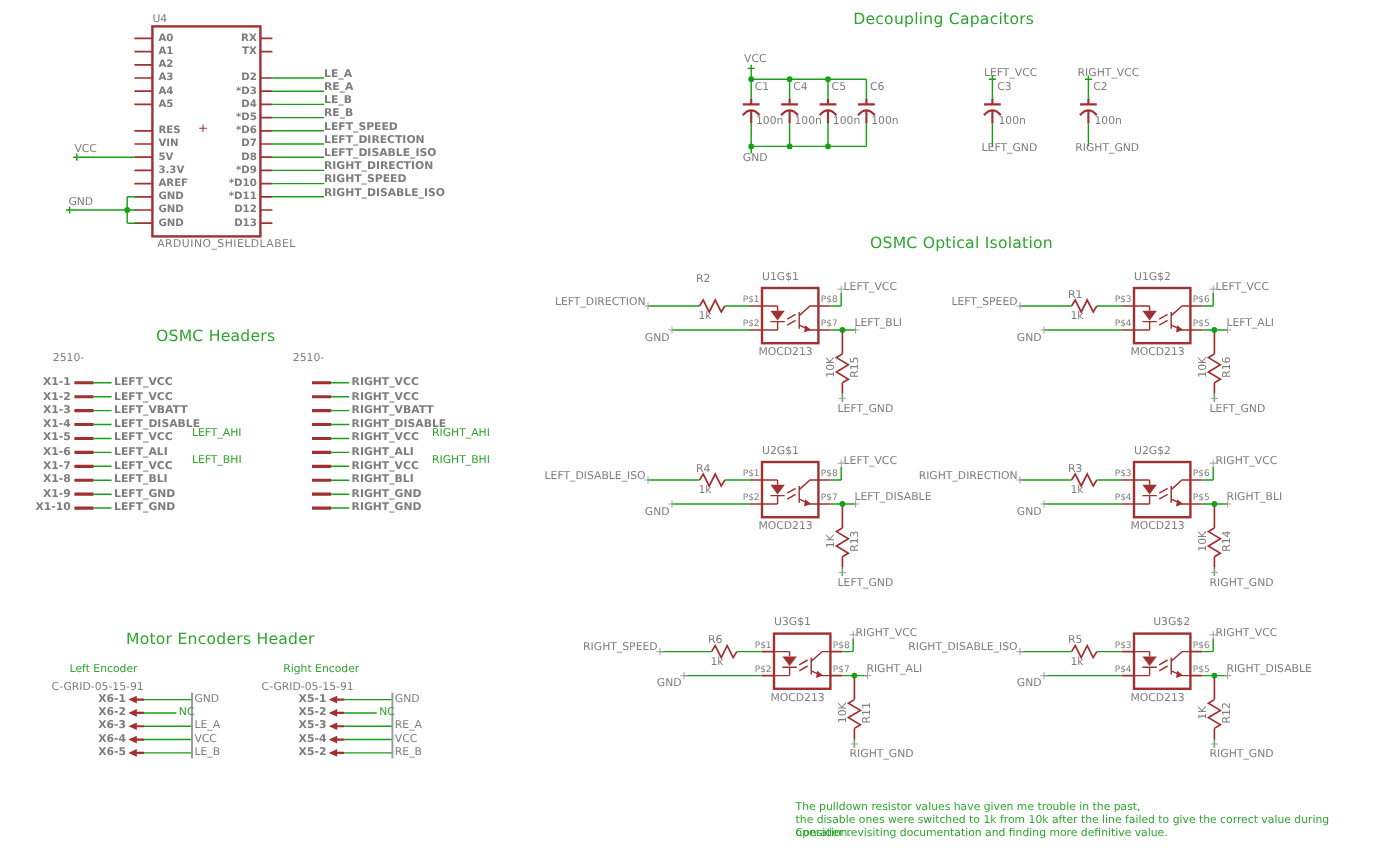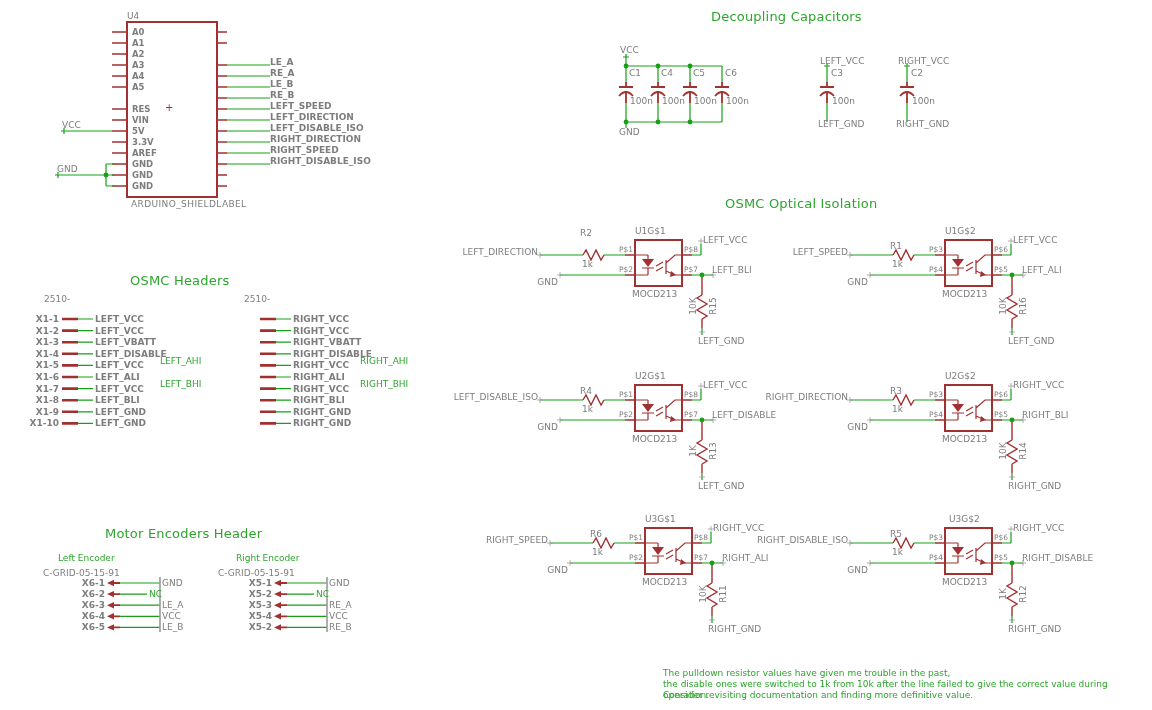--- a/index.html
+++ b/index.html
@@ -55,20 +55,37 @@
       <div></div>
       <div>RES</div>
       <div>VIN</div>
       <div>5V</div>
       <div>3.3V</div>
       <div>AREF</div>
       <div>GND</div>
       <div>GND</div>
       <div>GND</div>
     </div>
+  <div class="pincol ra" style="left:170px;top:27px;width:44px">
+      <div>RX</div>
+      <div>TX</div>
+      <div></div>
+      <div>D2</div>
+      <div>*D3</div>
+      <div>D4</div>
+      <div>*D5</div>
+      <div>*D6</div>
+      <div>D7</div>
+      <div>D8</div>
+      <div>*D9</div>
+      <div>*D10</div>
+      <div>*D11</div>
+      <div>D12</div>
+      <div>D13</div>
+    </div>
   <div class="pincol" style="left:270px;top:57px;font-size:9px">
       <div>LE_A</div>
       <div>RE_A</div>
       <div>LE_B</div>
       <div>RE_B</div>
       <div>LEFT_SPEED</div>
       <div>LEFT_DIRECTION</div>
       <div>LEFT_DISABLE_ISO</div>
       <div>RIGHT_DIRECTION</div>
       <div>RIGHT_SPEED</div>
@@ -431,21 +448,21 @@
       <path d="M207 39H219L213 47Z" fill="#a13030"></path>
       <path d="M236 51l5 4 -6 2z" fill="#a13030"></path>
       <g stroke="#9c9c9c" stroke-width=".8" fill="none">
         <path d="M105 32V38M102 35H108M125 52V58M122 55H128M278 52V58M275 55H281M266 18V24M263 21H269M267 109V115M264 112H270"></path>
       </g>
     </svg>
     <span class="lbl ra" style="left:0;top:27px;width:103px">RIGHT_DISABLE_ISO</span>
     <span class="lbl ra" style="left:0;top:57px;width:123px">GND</span>
     <span class="lbl" style="left:145px;top:21px">R5</span>
     <span class="lbl" style="left:147px;top:39px">1k</span>
-    <span class="lbl" style="left:204px;top:6px">U3G$2</span>
+    <span class="lbl" style="left:216px;top:6px">U3G$2</span>
     <span class="lbl" style="left:197px;top:69px">MOCD213</span>
     <span class="lbl pin7 ra" style="left:170px;top:26px;width:28px">P$3</span>
     <span class="lbl pin7 ra" style="left:170px;top:46px;width:28px">P$4</span>
     <span class="lbl pin7" style="left:249px;top:26px">P$6</span>
     <span class="lbl pin7" style="left:249px;top:46px">P$5</span>
     <span class="lbl" style="left:268px;top:15px">RIGHT_VCC</span>
     <span class="lbl" style="left:277px;top:45px">RIGHT_DISABLE</span>
     <span class="lbl ctr rot" style="left:238px;top:81px;width:40px">1K</span>
     <span class="lbl ctr rot" style="left:258px;top:81px;width:40px">R12</span>
     <span class="lbl" style="left:263px;top:116px">RIGHT_GND</span>

